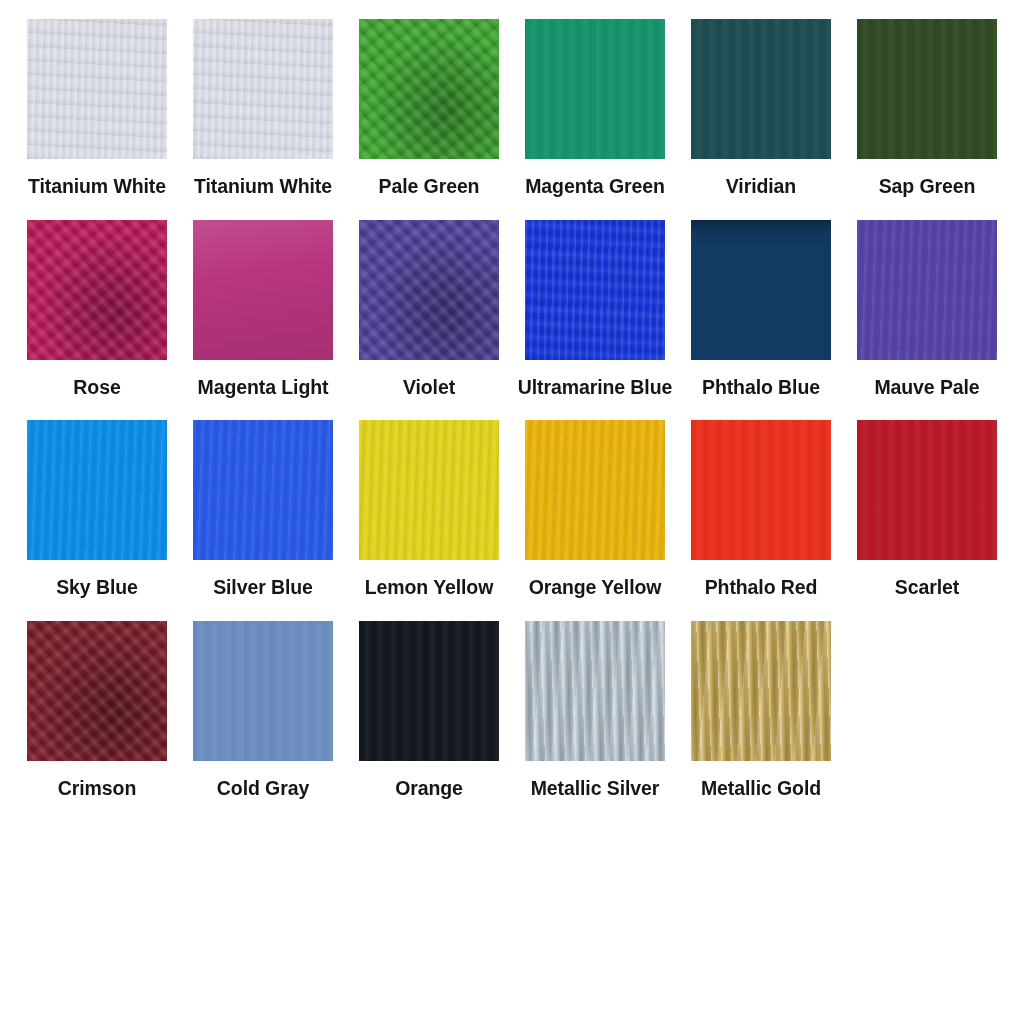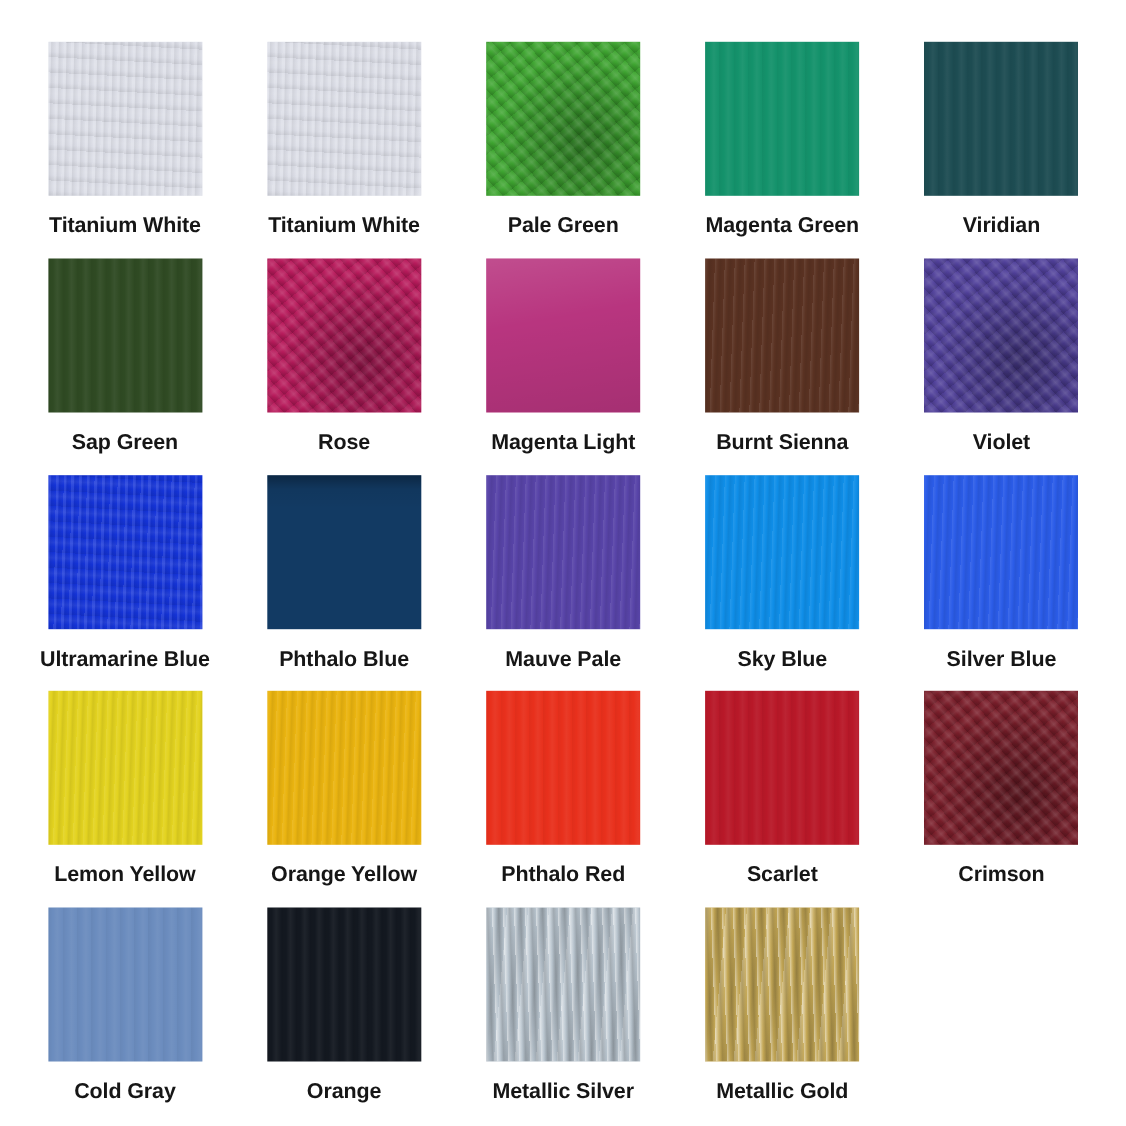--- a/index.html
+++ b/index.html
@@ -8,26 +8,26 @@
     background: #ffffff;
   }
   body {
     width: 1024px;
     height: 1024px;
     font-family: "Liberation Sans", sans-serif;
     overflow: hidden;
   }
   #swatch-grid {
     display: grid;
-    grid-template-columns: repeat(5, 1fr);
+    grid-template-columns: repeat(6, 1fr);
     grid-template-rows: repeat(5, 1fr);
     width: 1024px;
     height: 1024px;
     box-sizing: border-box;
-    padding: 30px 14px 10px 14px;
+    padding: 11px 14px 10px 14px;
   }
   .cell {
     display: flex;
     flex-direction: column;
     align-items: center;
     justify-content: flex-start;
     padding-top: 8px;
   }
   .cell.empty { visibility: hidden; }
   .swatch {
@@ -129,26 +129,20 @@
       </div>
       <div class="label">Rose</div>
     </div>
     <div class="cell">
       <div class="swatch" style="background: rgb(184, 53, 127);">
         <div class="tex t-grad"></div>
       </div>
       <div class="label">Magenta Light</div>
     </div>
     <div class="cell">
-      <div class="swatch" style="background: rgb(90, 50, 34);">
-        <div class="tex t-vert"></div>
-      </div>
-      <div class="label">Burnt Sienna</div>
-    </div>
-    <div class="cell">
       <div class="swatch" style="background: rgb(80, 64, 154);">
         <div class="tex t-rough"></div>
       </div>
       <div class="label">Violet</div>
     </div>
     <div class="cell">
       <div class="swatch" style="background: rgb(20, 51, 216);">
         <div class="tex t-streak"></div>
       </div>
       <div class="label">Ultramarine Blue</div>

